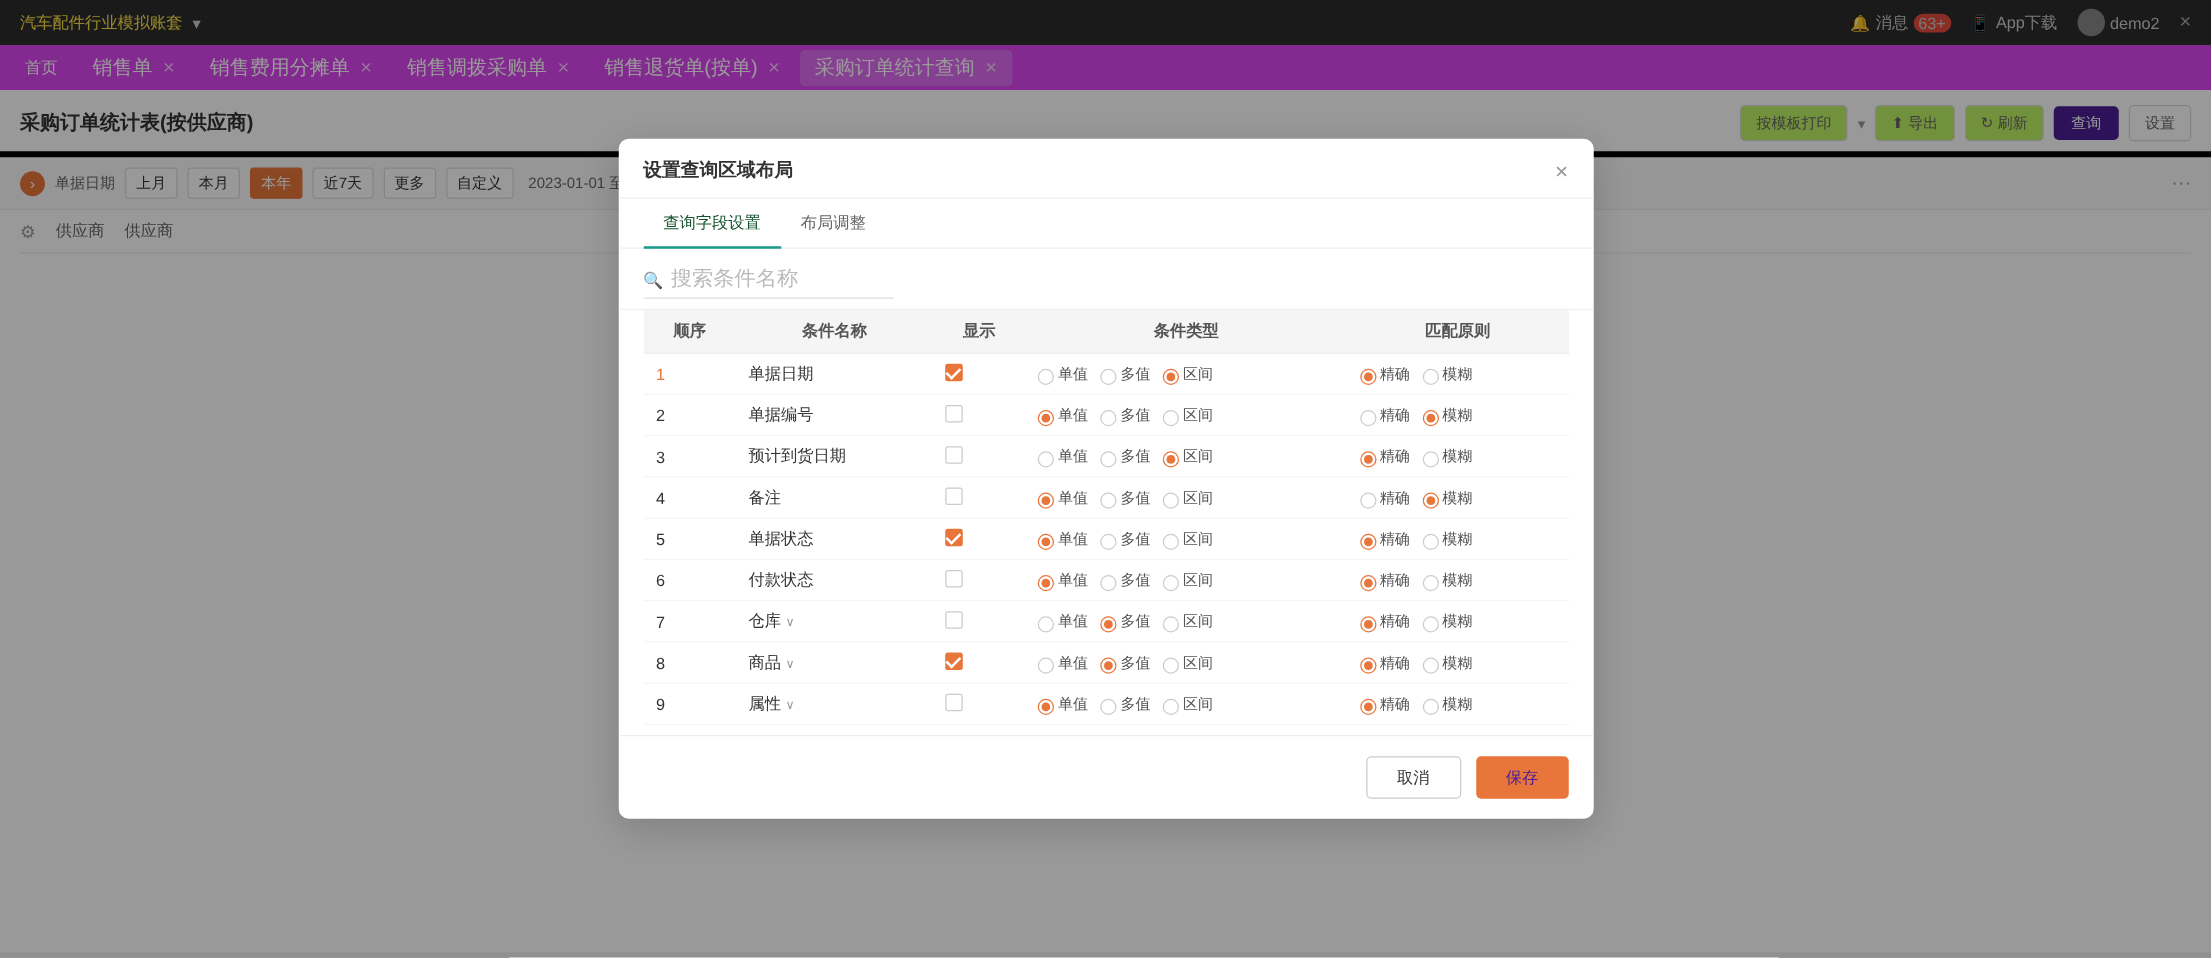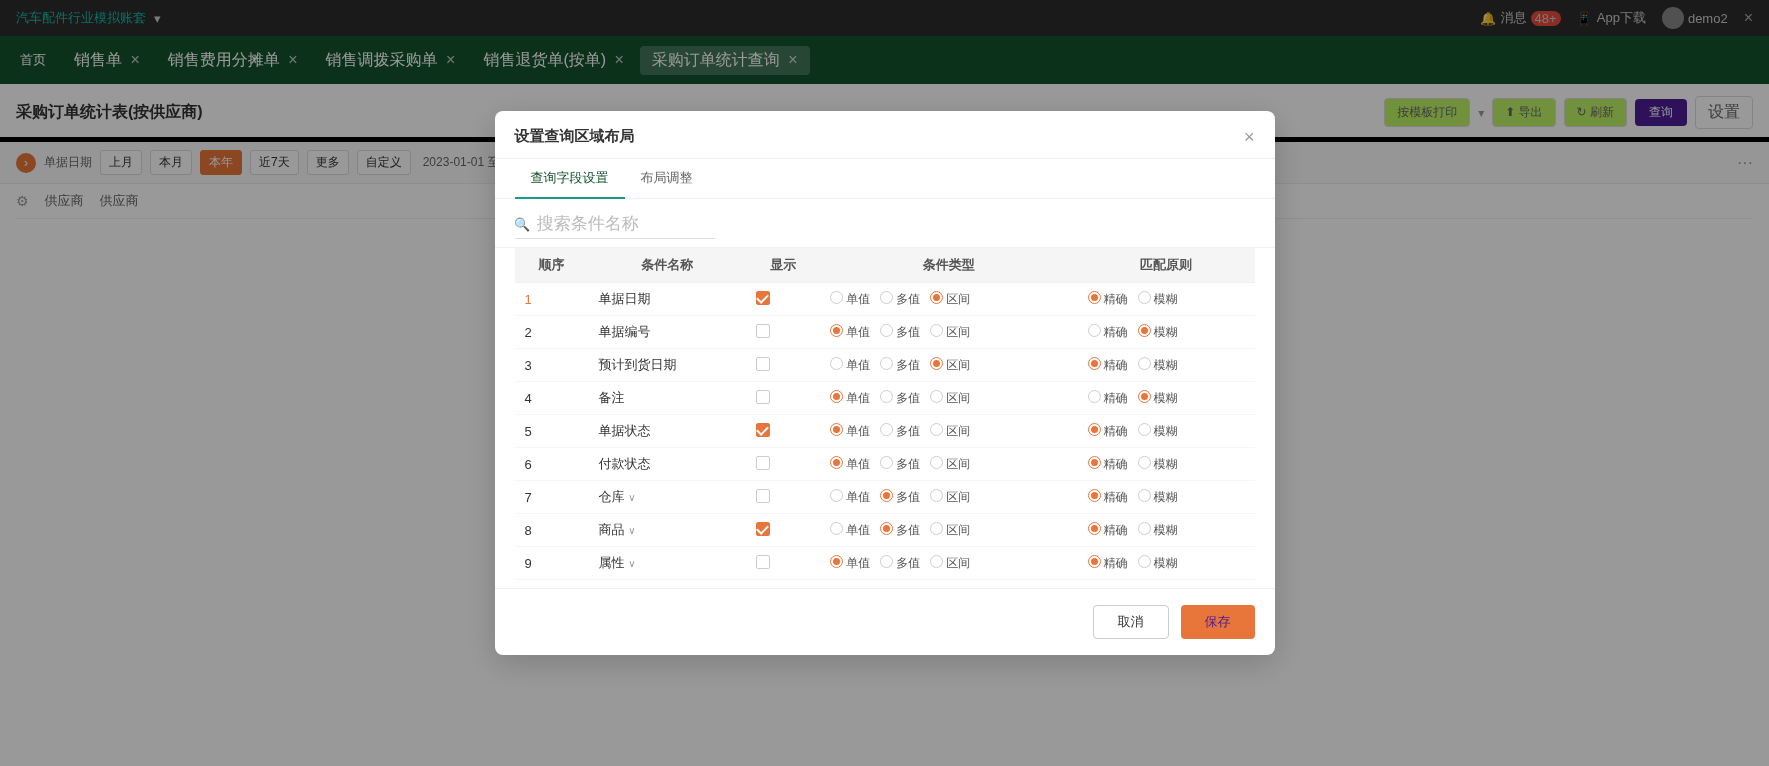--- a/index.html
+++ b/index.html
@@ -9,29 +9,29 @@
     .top-bar {
       background: #2c2c2c;
       height: 36px;
       display: flex;
       align-items: center;
       padding: 0 16px;
       color: #ccc;
       justify-content: space-between;
     }
     .top-bar-left { display: flex; align-items: center; gap: 8px; }
-    .top-bar-title { color: #14b8a6; font-size: 13px; }
+    .top-bar-title { color: #fde047; font-size: 13px; }
     .top-bar-right { display: flex; align-items: center; gap: 16px; }
     .top-bar-right span { color: #ccc; font-size: 13px; cursor: pointer; display: flex; align-items: center; gap: 4px; }
     .badge { background: #e74c3c; color: white; border-radius: 8px; padding: 0 4px; font-size: 10px; }
 
     
     .nav-bar {
-      background: #14532d;
-      height: 48px;
+      background: #d946ef;
+      height: 36px;
       display: flex;
       align-items: center;
       padding: 0 8px;
       gap: 4px;
     }
     .nav-item {
       color: white;
       padding: 4px 12px;
       border-radius: 4px;
       cursor: pointer;
@@ -69,21 +69,21 @@
       align-items: center;
       gap: 8px;
       border-bottom: 1px solid #eee;
       background: #fafafa;
     }
     .toolbar-collapse-btn { background: #e8753a; color: white; border: none; width: 20px; height: 20px; border-radius: 50%; cursor: pointer; font-size: 12px; display: flex; align-items: center; justify-content: center; }
     .date-label { color: #666; font-size: 12px; }
     .date-btn { padding: 3px 8px; border: 1px solid #ddd; background: white; border-radius: 3px; font-size: 12px; cursor: pointer; color: #333; }
     .date-btn.active { background: #e8753a; color: white; border-color: #e8753a; }
     .date-range { font-size: 12px; color: #666; margin-left: 4px; }
-    .setting-btn { border: 1px solid #ddd; background: white; padding: 5px 12px; border-radius: 4px; cursor: pointer; font-size: 16px; color: #666; }
+    .setting-btn { border: 1px solid #ddd; background: white; padding: 5px 12px; border-radius: 4px; cursor: pointer; font-size: 12px; color: #666; }
 
     
     .table-area { padding: 8px 16px; }
     .table-header { display: flex; align-items: center; border-bottom: 1px solid #eee; padding-bottom: 8px; gap: 16px; }
     .col-header { color: #666; font-size: 13px; font-weight: 500; }
     .gear-icon { color: #999; font-size: 14px; cursor: pointer; }
 
     
     .overlay {
       position: fixed;
@@ -205,21 +205,21 @@
       left: 2px; top: 0px;
       width: 5px; height: 9px;
       border: 2px solid white;
       border-top: none;
       border-left: none;
       transform: rotate(45deg);
     }
 
     
     .radio-group { display: flex; gap: 10px; align-items: center; }
-    .radio-item { display: flex; align-items: flex-start; gap: 3px; cursor: pointer; white-space: nowrap; font-size: 12px; color: #555; }
+    .radio-item { display: flex; align-items: flex-end; gap: 3px; cursor: pointer; white-space: nowrap; font-size: 12px; color: #555; }
     .radio-circle {
       width: 13px; height: 13px;
       border: 1px solid #ccc;
       border-radius: 50%;
       display: inline-block;
       background: white;
       position: relative;
     }
     .radio-circle.checked {
       border-color: #e8753a;
@@ -271,21 +271,21 @@
 
 <div class="top-bar">
   <div class="top-bar-left">
     <span class="top-bar-title">汽车配件行业模拟账套</span>
     <span>▾</span>
   </div>
   <div class="top-bar-right">
     <span>
       <span>🔔</span>
       <span>消息</span>
-      <span class="badge">48+</span>
+      <span class="badge">63+</span>
     </span>
     <span>
       <span>📱</span>
       <span>App下载</span>
     </span>
     <span>
       <span style="display:inline-block;width:22px;height:22px;border-radius:50%;background:#888;vertical-align:middle;"></span>
       <span>demo2</span>
     </span>
     <span style="color:#aaa;font-size:16px;">×</span>

